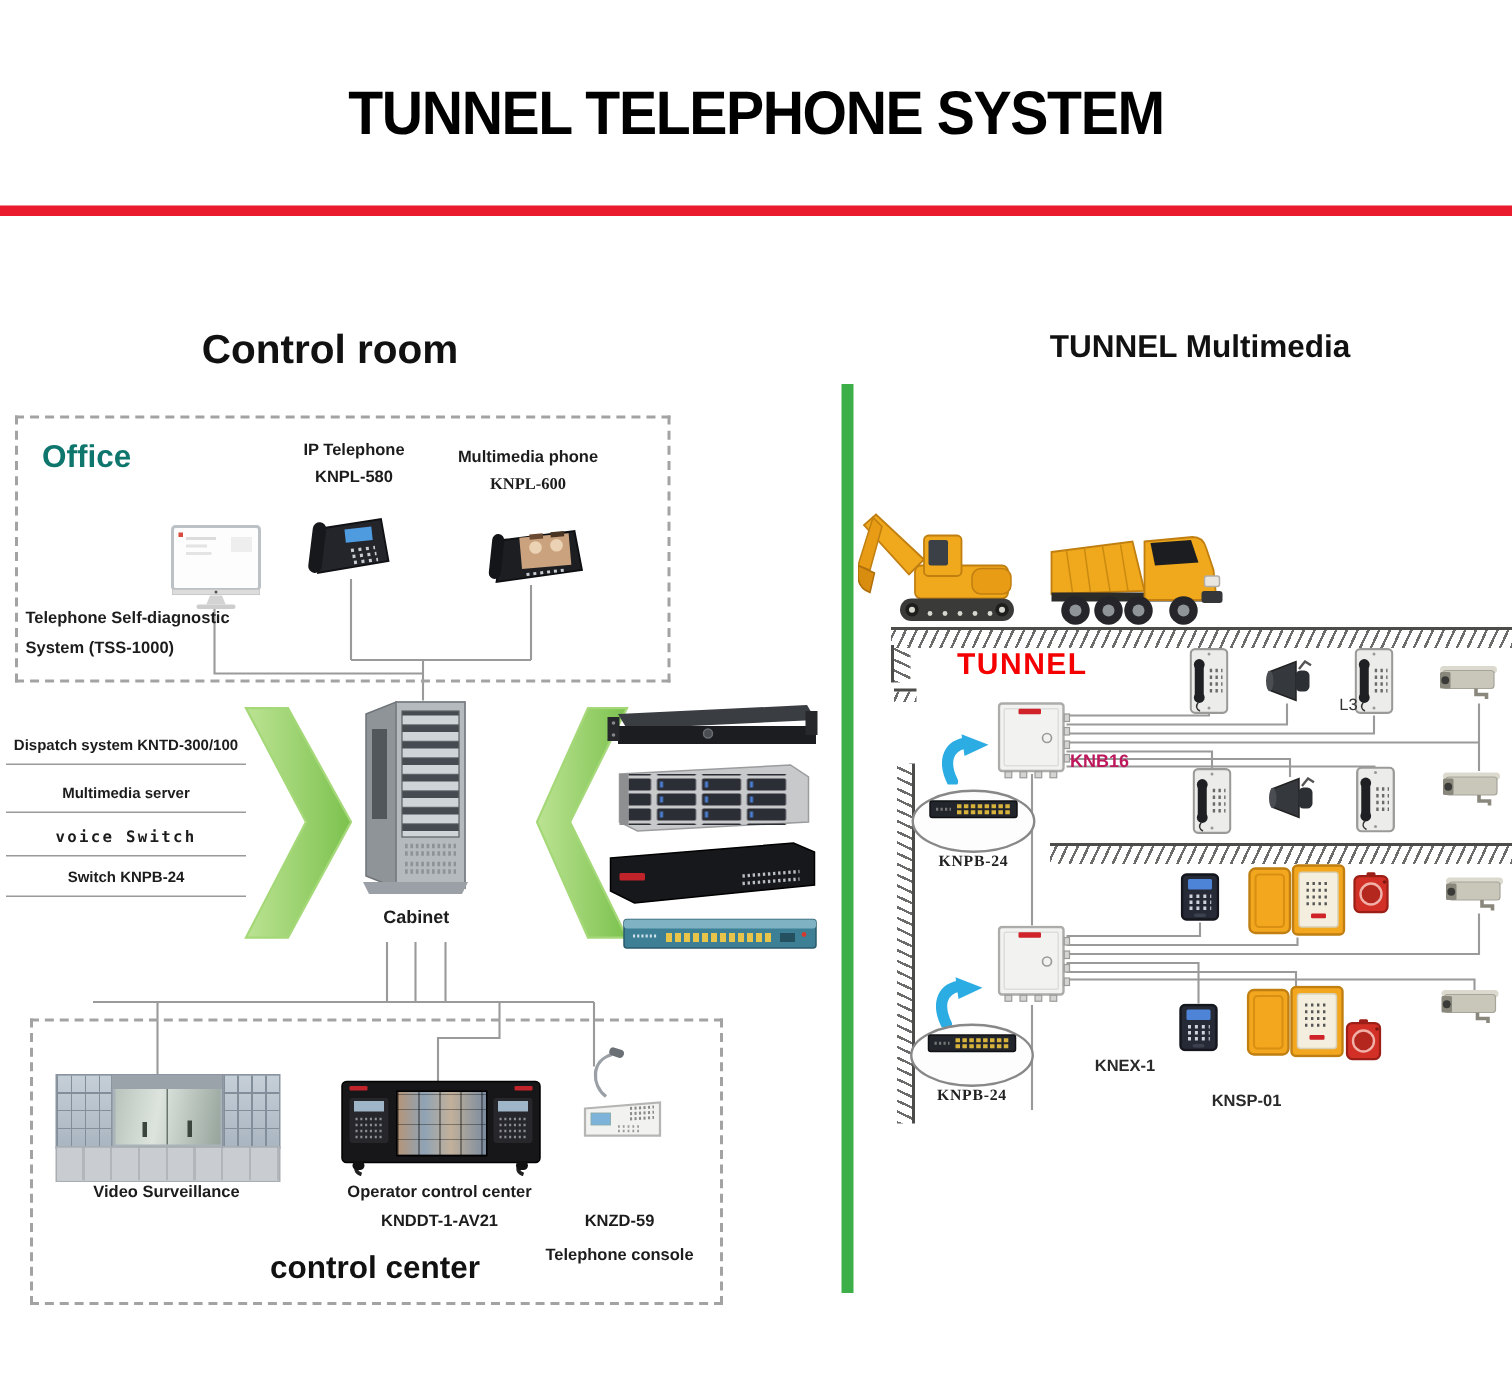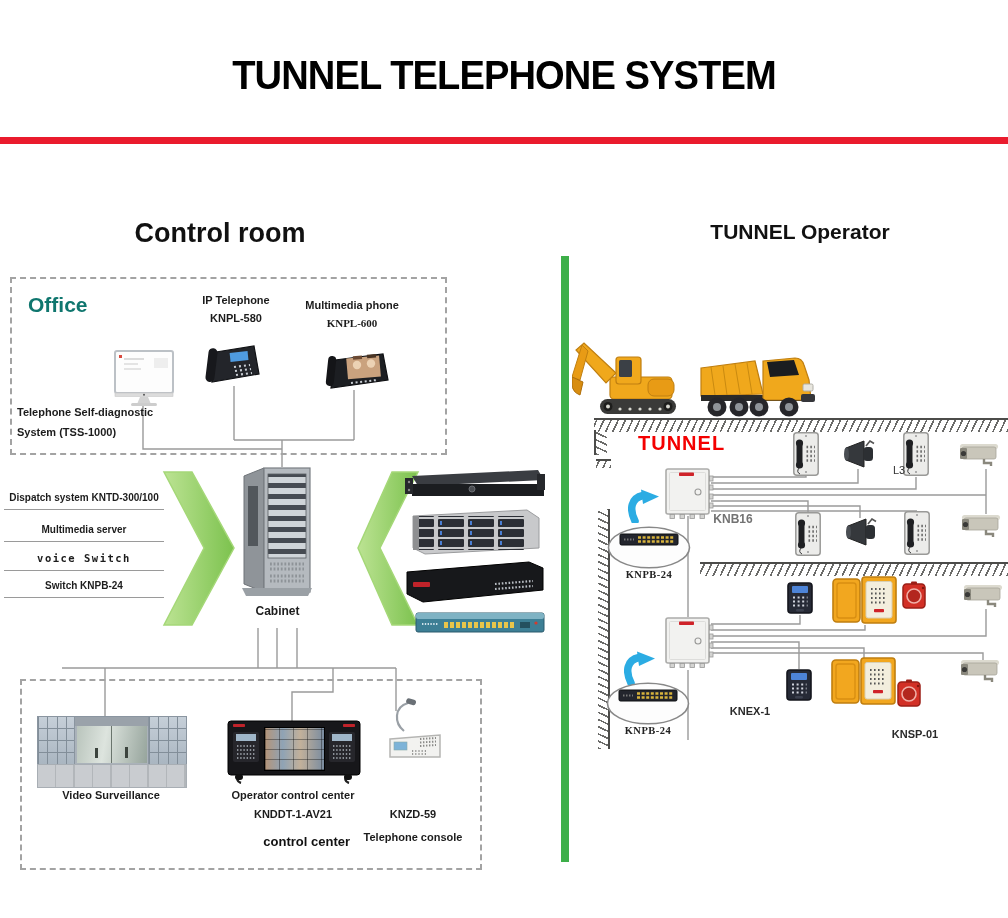--- a/index.html
+++ b/index.html
@@ -133,21 +133,21 @@
         <circle cx="22" cy="7" r="1.2" fill="#7e170f"></circle>
       </symbol>
     </defs>
   </svg>
 
   <div class="abs" style="left:0;top:52px;width:1008px;text-align:center;font-size:41px;font-weight:bold;
               color:#000;transform:scaleX(.93);letter-spacing:-1px;">TUNNEL TELEPHONE SYSTEM</div>
   <div class="abs" style="left:0;top:137px;width:1008px;height:7px;background:#ea1b2d;"></div>
 
   <div class="abs ctr" style="left:60px;top:218px;width:320px;font-size:27px;font-weight:bold;color:#111;">Control room</div>
-  <div class="abs ctr" style="left:640px;top:220px;width:320px;font-size:21px;font-weight:bold;color:#111;">TUNNEL Operator</div>
+  <div class="abs ctr" style="left:640px;top:220px;width:320px;font-size:21px;font-weight:bold;color:#111;">TUNNEL Multimedia</div>
 
   <div class="abs" style="left:561px;top:256px;width:8px;height:606px;background:#3daf49;"></div>
 
   <svg class="abs" style="left:0;top:0;" width="1008" height="918" viewBox="0 0 1008 918" fill="none" stroke="#9a9a9a" stroke-width="1.4">
 
     <polyline points="143,404 143,449 282,449"></polyline>
     <line x1="234" y1="386" x2="234" y2="440"></line>
     <line x1="354" y1="390" x2="354" y2="440"></line>
     <line x1="234" y1="440" x2="354" y2="440"></line>
     <line x1="282" y1="440" x2="282" y2="467"></line>
@@ -337,21 +337,21 @@
       <line x1="26" y1="56" x2="42" y2="56"></line>
         <line x1="26" y1="59" x2="42" y2="59"></line>
     </g>
   </svg>
 
   <div class="abs lbl ctr" style="left:35px;top:789px;width:152px;">Video Surveillance</div>
   <div class="abs lbl ctr" style="left:213px;top:789px;width:160px;">Operator control center</div>
   <div class="abs lbl ctr" style="left:213px;top:808px;width:160px;">KNDDT-1-AV21</div>
   <div class="abs lbl ctr" style="left:352px;top:789px;width:122px;margin-top:42px;">Telephone console</div>
   <div class="abs lbl ctr" style="left:352px;top:808px;width:122px;">KNZD-59</div>
-  <div class="abs ctr" style="left:150px;top:834px;width:200px;font-size:13px;font-weight:bold;color:#111;text-align:right;">control center</div>
+  <div class="abs ctr" style="left:150px;top:834px;width:200px;font-size:21px;font-weight:bold;color:#111;">control center</div>
 
   <svg class="abs" style="left:572px;top:341px;" width="112" height="78" viewBox="0 0 112 78">
     <path d="M44 32 L12 2 L4 9 L34 42 Z" fill="#f0a81c" stroke="#c07f10" stroke-width="1.2"></path>
     <path d="M10 4 L0 36 L8 39 L16 10 Z" fill="#e89b15" stroke="#c07f10" stroke-width="1"></path>
     <path d="M0 36 L11 41 L8 54 Q0 51 0 43 Z" fill="#d88d10" stroke="#b06e08" stroke-width="1"></path>
     <rect x="38" y="36" width="62" height="22" rx="4" fill="#f0a81c" stroke="#c07f10" stroke-width="1.2"></rect>
     <rect x="76" y="38" width="26" height="17" rx="6" fill="#e89b15" stroke="#c07f10" stroke-width="1"></rect>
     <rect x="44" y="16" width="25" height="27" rx="3" fill="#f0a81c" stroke="#c07f10" stroke-width="1.2"></rect>
     <rect x="47" y="19" width="13" height="17" rx="1.5" fill="#3b4046"></rect>
     <rect x="28" y="58" width="76" height="15" rx="7.5" fill="#3a3a38"></rect>
@@ -409,21 +409,21 @@
       <use href="#sym-wallphone"></use>
     </svg>
   <svg class="abs" style="left:958px;top:443px;" width="44" height="24">
       <use href="#sym-camera"></use>
     </svg>
   <div class="abs ctr" style="left:884px;top:464px;width:30px;font-size:11px;color:#333;">L3</div>
 
   <svg class="abs" style="left:665px;top:468px;" width="49" height="52">
       <use href="#sym-jbox"></use>
     </svg>
-  <div class="abs lbl ctr" style="left:703px;top:512px;width:60px;font-size:12px;color:#737373;">KNB16</div>
+  <div class="abs lbl ctr" style="left:703px;top:500px;width:60px;font-size:12px;color:#be185d;">KNB16</div>
   <svg class="abs" style="left:628px;top:489px;" width="36" height="34">
       <use href="#sym-arrow"></use>
     </svg>
   <svg class="abs" style="left:607px;top:526px;" width="84" height="43">
       <use href="#sym-ellswitch"></use>
     </svg>
   <div class="abs ctr serif" style="left:607px;top:549px;width:84px;font-size:10.5px;font-weight:bold;color:#222;letter-spacing:0.5px;">KNPB-24</div>
 
   <svg class="abs" style="left:795px;top:512px;" width="26" height="44">
       <use href="#sym-wallphone"></use>
@@ -469,15 +469,15 @@
       <use href="#sym-ophone"></use>
     </svg>
   <svg class="abs" style="left:896px;top:679px;" width="26" height="30">
       <use href="#sym-beacon"></use>
     </svg>
   <svg class="abs" style="left:959px;top:659px;" width="44" height="24">
       <use href="#sym-camera"></use>
     </svg>
 
   <div class="abs lbl ctr" style="left:720px;top:705px;width:60px;font-size:11px;color:#2a2a2a;">KNEX-1</div>
-  <div class="abs lbl ctr" style="left:884px;top:728px;width:62px;font-size:11px;color:#2a2a2a;">KNSP-01</div>
+  <div class="abs lbl ctr" style="left:800px;top:728px;width:62px;font-size:11px;color:#2a2a2a;">KNSP-01</div>
 
 </div>
 
 </body></html>

